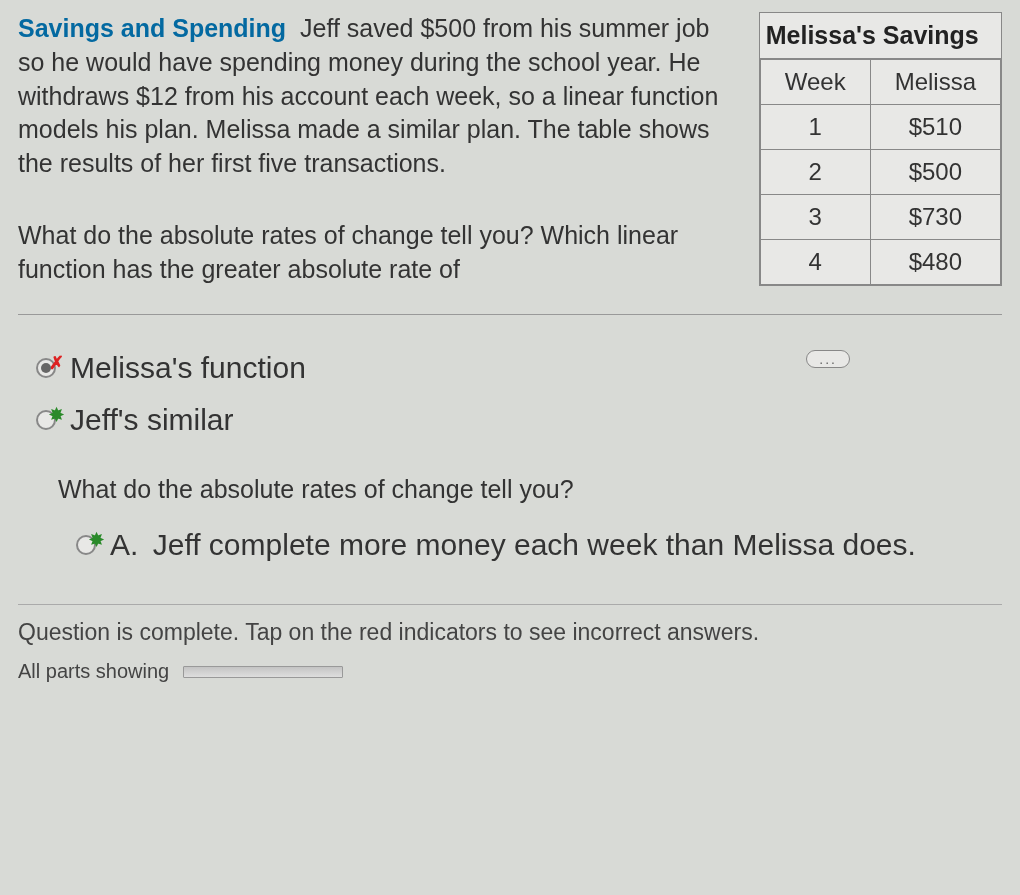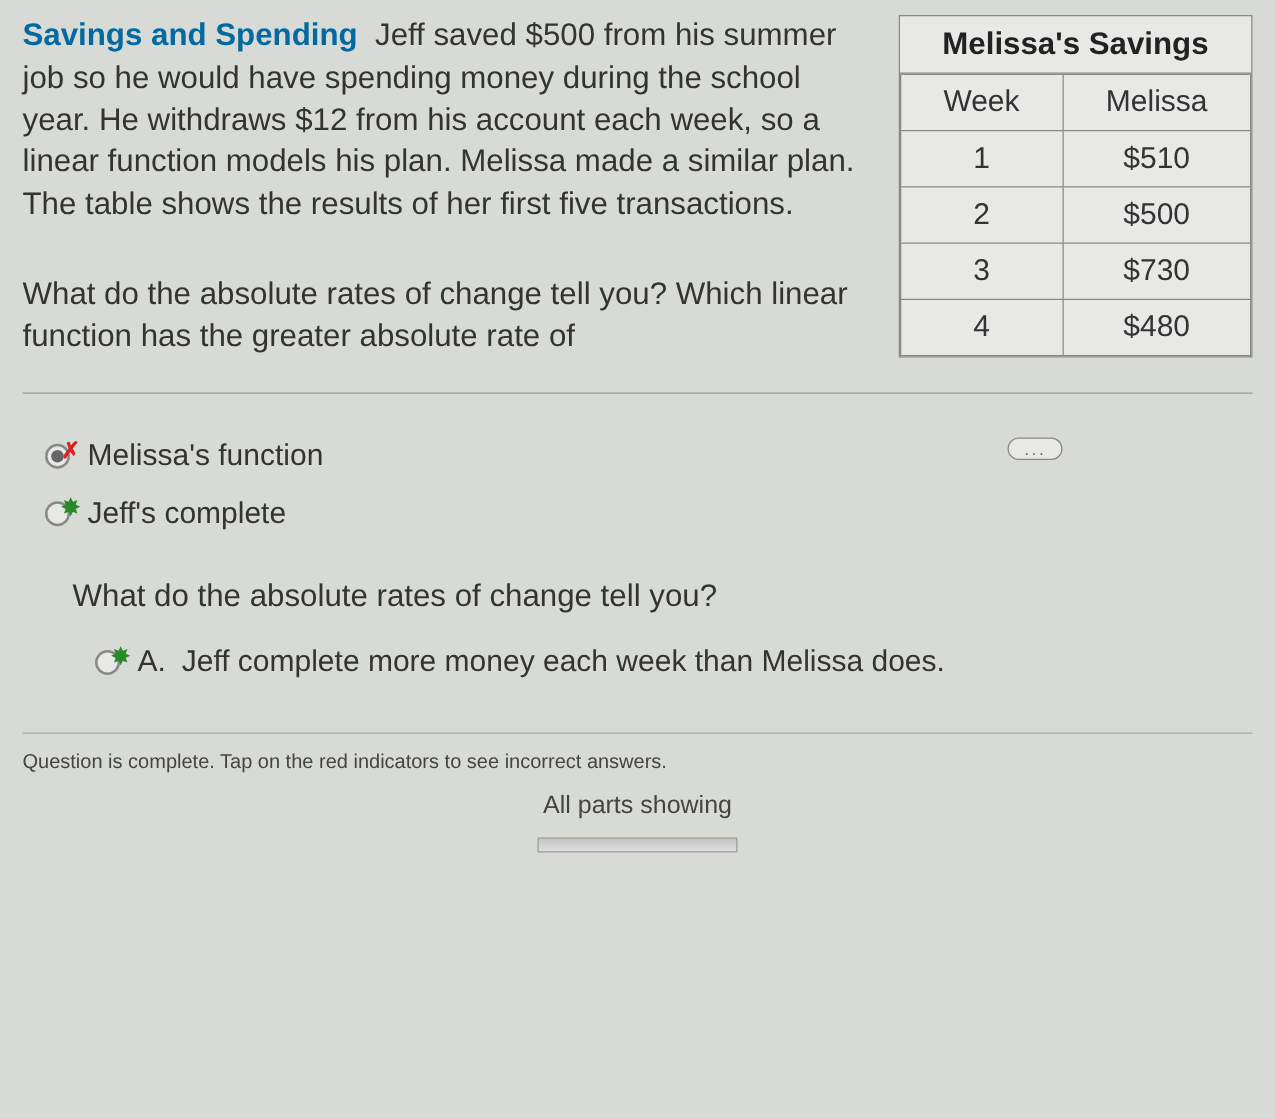--- a/index.html
+++ b/index.html
@@ -30,29 +30,28 @@
       line-height: 1.35;
       color: #333;
     }
     .table-wrap {
       border: 1px solid #888;
       background: #e8e8e6;
     }
     .table-title {
       font-weight: bold;
       font-size: 25px;
-      text-align: center;
       padding: 8px 6px;
       border-bottom: 1px solid #888;
       color: #222;
     }
     table { border-collapse: collapse; width: 100%; }
     th, td {
       border: 1px solid #888;
-      padding: 8px 34px;
+      padding: 8px 24px;
       font-size: 24px;
       text-align: center;
       color: #333;
     }
     th { font-weight: normal; }
     .divider {
       border: none;
       border-top: 1px solid #999;
       margin-top: 28px;
       margin-bottom: 6px;
@@ -101,39 +100,38 @@
     }
     .mark {
       position: absolute;
       font-size: 18px;
       font-weight: bold;
       right: -10px;
       top: -8px;
     }
     .mark.wrong { color: #d22; }
     .mark.correct { color: #2a8a2a; }
-    .opt-label { font-size: 24px; color: #333; }
+    .opt-label { font-size: 30px; color: #333; }
     .choice-letter { font-weight: normal; margin-right: 6px; }
     .second-q { margin-top: 26px; margin-left: 40px; }
     .footer-divider {
       border: none;
       border-top: 1px solid #aaa;
       margin-top: 30px;
     }
     .feedback {
-      font-size: 16px;
+      font-size: 23px;
       color: #444;
       padding: 14px 0 2px 0;
     }
     .status-row {
       display: flex;
       align-items: center;
       gap: 14px;
       margin-top: 12px;
-      flex-direction: column;
     }
     .status-text { font-size: 20px; color: #444; }
     .progress-bar {
       width: 160px; height: 12px;
       border: 1px solid #999;
       background: linear-gradient(#c4c4c4, #dedede);
       border-radius: 1px;
     }
   </style>
 </head>
@@ -181,21 +179,21 @@
     <div class="option-row">
       <div class="radio selected">
         <span class="mark wrong">✗</span>
       </div>
       <span class="opt-label">Melissa's function</span>
     </div>
     <div class="option-row">
       <div class="radio">
         <span class="mark correct">✸</span>
       </div>
-      <span class="opt-label">Jeff's complete</span>
+      <span class="opt-label">Jeff's similar</span>
     </div>
   </div>
 </div>
 
 <div class="question-block second-q">
   <div>What do the absolute rates of change tell you?</div>
   <div class="options">
     <div class="option-row">
       <div class="radio">
         <span class="mark correct">✸</span>

